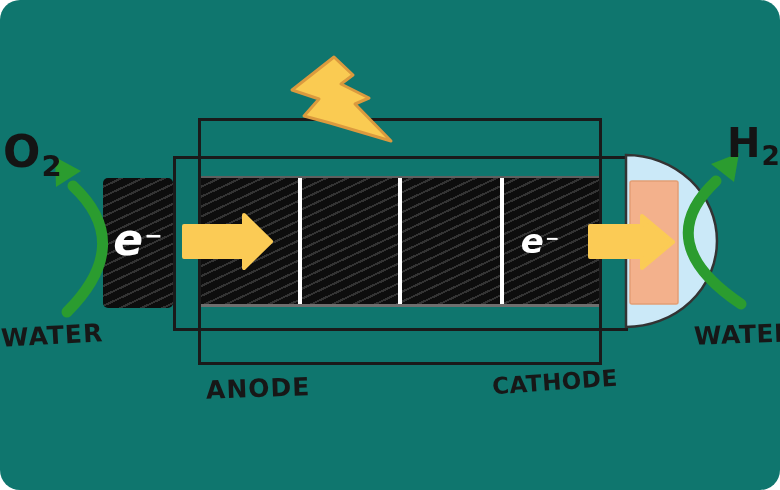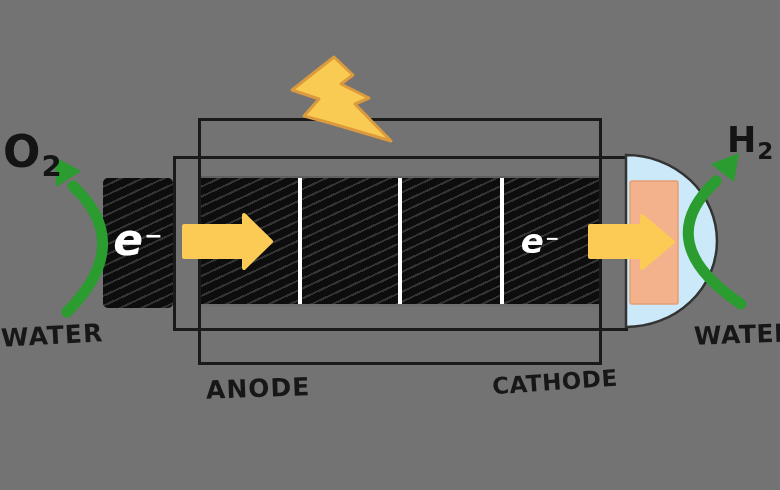--- a/index.html
+++ b/index.html
@@ -1,38 +1,38 @@
 <!DOCTYPE html>
 <html><head>
 <meta charset="utf-8">
 <style>
   html,body { margin:0; padding:0; background:#fff; }
   .stage {
-    position:relative; width:780px; height:490px; background:#737373;
-    overflow:hidden; font-family:"DejaVu Sans", sans-serif;
+    position:relative; width:780px; height:490px; background:#0f766e;
+    overflow:hidden; font-family:"DejaVu Sans", sans-serif;border-radius:20px;
   }
   .layer { position:absolute; left:0; top:0; }
   #frameLayer { z-index:1; }
   .block { position:absolute; z-index:2;
     background-color:#0d0d0d;
     background-image:repeating-linear-gradient(155deg,
       rgba(140,140,140,0) 0px, rgba(140,140,140,0) 7px,
       rgba(150,150,150,0.28) 7px, rgba(150,150,150,0.28) 9px);
   }
   .anode-block { left:103px; top:178px; width:70px; height:130px; border-radius:5px; }
   .stack { left:201px; top:176px; width:398px; height:131px;
     border-top:2px solid #5f5f5f; border-bottom:3px solid #6e6e6e; box-sizing:border-box; }
   .divider { position:absolute; top:0; bottom:0; width:4px; background:#fff; }
   .d1 { left:97px; } .d2 { left:197px; } .d3 { left:299px; }
   #symbolLayer { z-index:3; }
 
   .chem { position:absolute; z-index:4; font-weight:700; color:#141414; line-height:1; }
   .sub { font-size:0.66em; position:relative; top:0.3em; margin-left:1px; }
   .o2-label { left:3px;  top:130px; font-size:44px; }
-  .h2-label { left:727px; top:123px; font-size:35px; }
+  .h2-label { left:727px; top:123px; font-size:40px; }
 
   .hand { position:absolute; z-index:4; font-weight:700; color:#171717; line-height:1; letter-spacing:1px; white-space:nowrap; }
   .water-left   { left:1px;   top:323px; font-size:25px; transform:rotate(-3deg); }
   .water-right  { left:694px; top:322px; font-size:25px; transform:rotate(-2deg); letter-spacing:0.5px; }
   .anode-label  { left:206px; top:376px; font-size:25px; transform:rotate(-2deg); }
   .cathode-label{ left:492px; top:371px; font-size:23px; transform:rotate(-4deg); letter-spacing:0.5px; }
 
   .electron { position:absolute; z-index:4; color:#ffffff; font-style:italic; font-weight:700;
     line-height:1; text-align:center; }
   .e-left  { left:104px; top:218px; width:68px; font-size:44px; }

